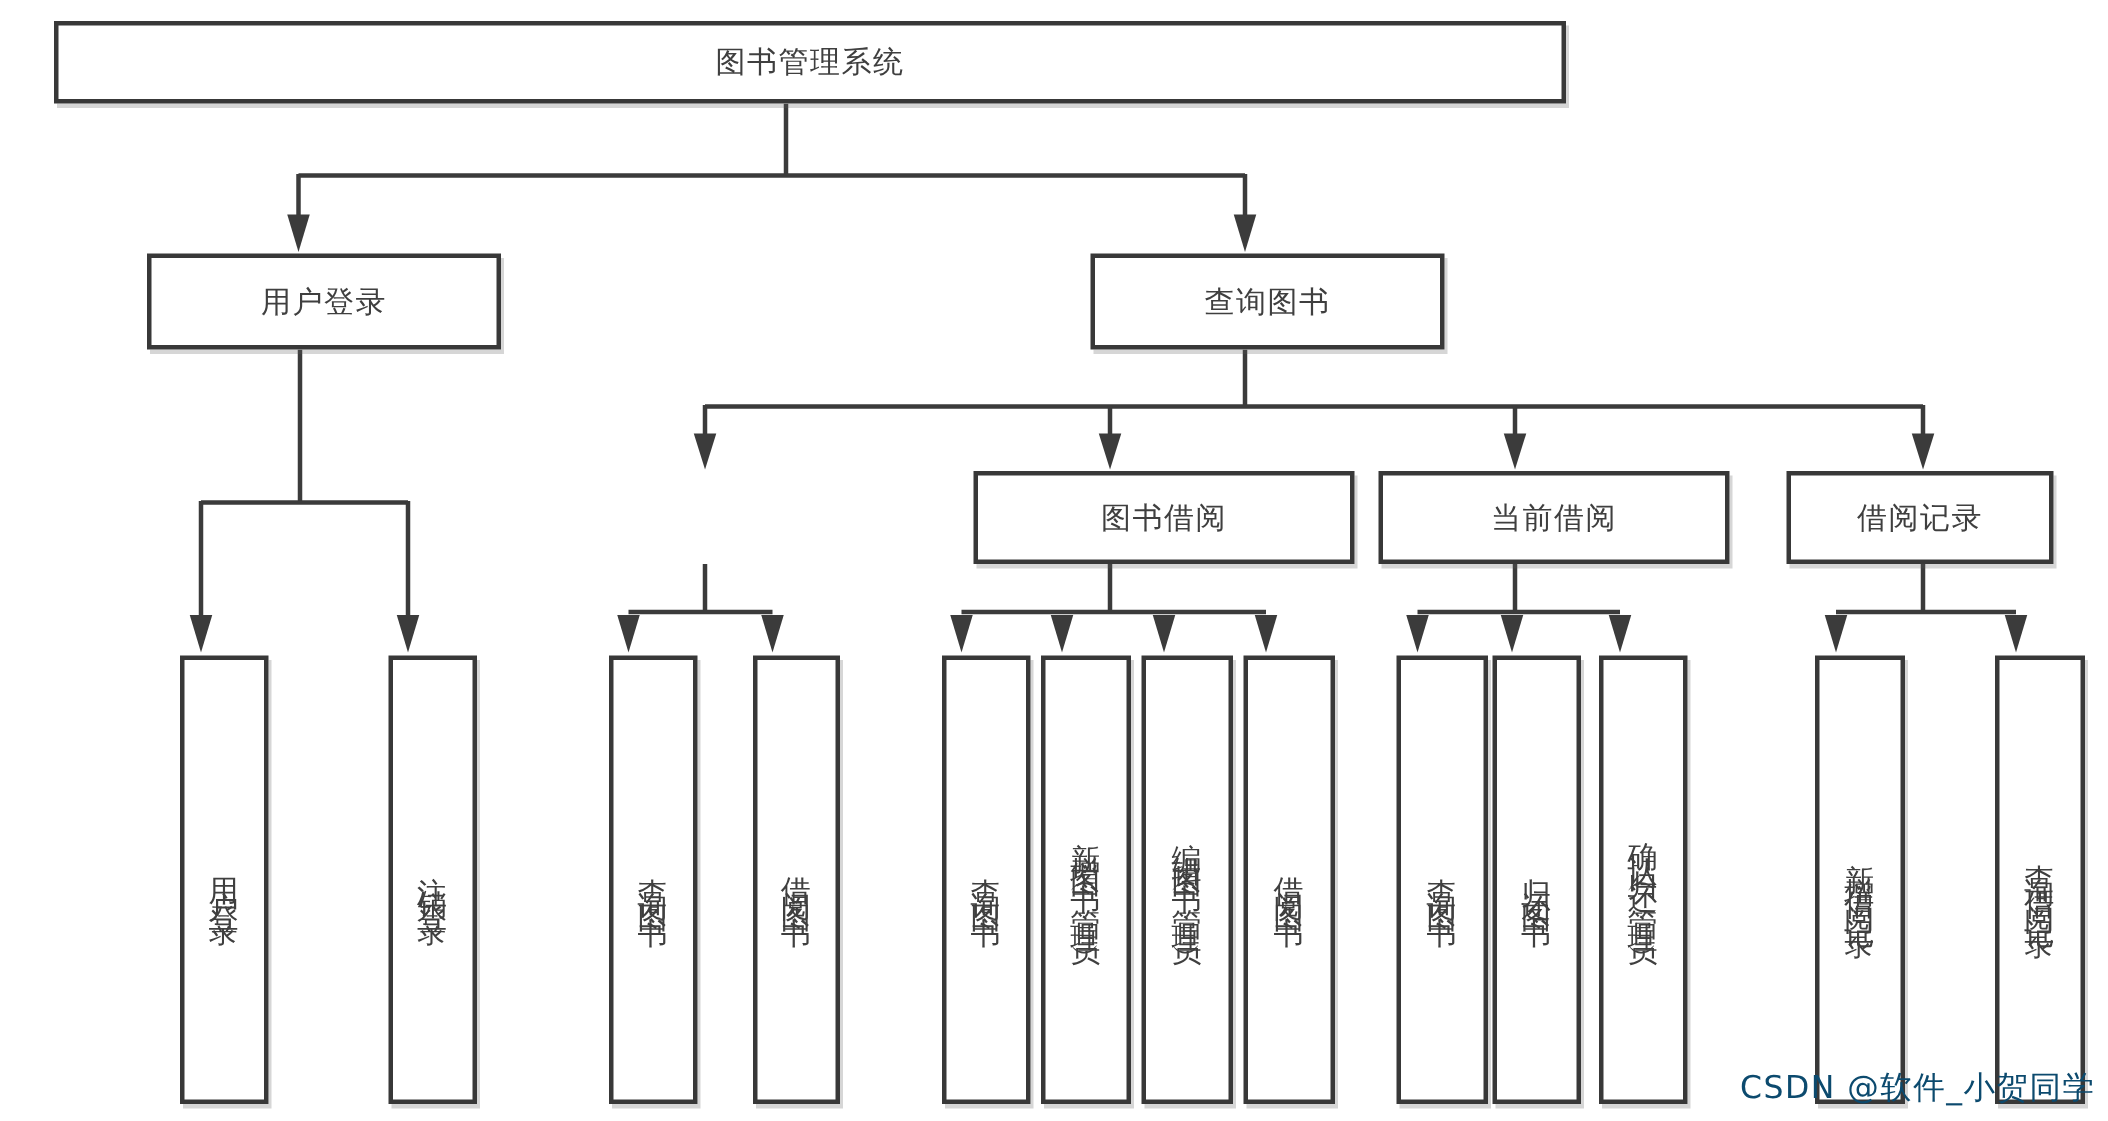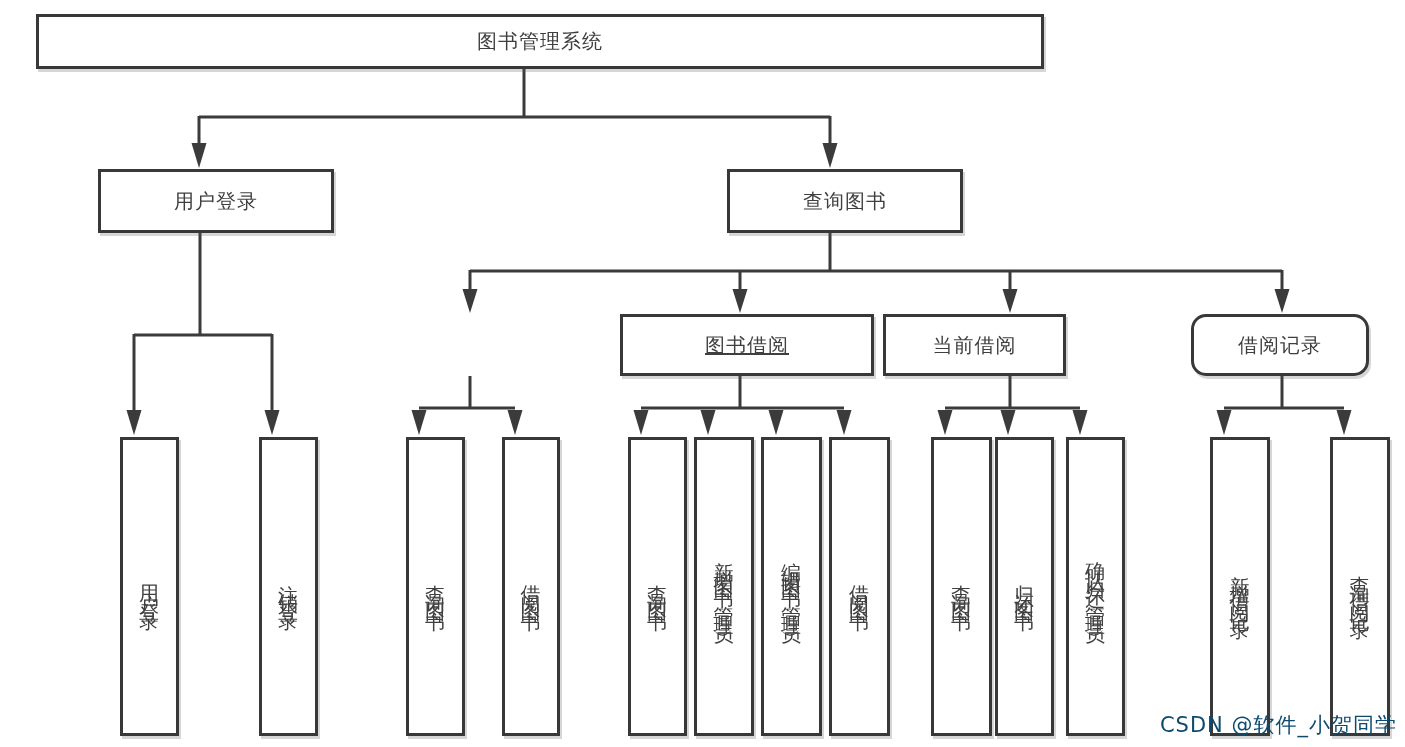--- a/index.html
+++ b/index.html
@@ -115,23 +115,23 @@
       <polygon points="1216.5,410 1231.5,410 1224,435"></polygon>
       <polygon points="1336.5,410 1351.5,410 1344,435"></polygon>
     </g>
   </svg>
 
   <div class="node h-node" style="left:20px; top:14px; width:1008px; height:55px;">图书管理系统</div>
 
   <div class="node h-node" style="left:82px; top:169px; width:236px; height:64px;">用户登录</div>
   <div class="node h-node" style="left:711px; top:169px; width:236px; height:64px;">查询图书</div>
 
-  <div class="node h-node" style="left:604px; top:314px; width:254px; height:62px;text-decoration:underline;">图书借阅</div>
-  <div class="node h-node" style="left:867px; top:314px; width:183px; height:62px;">当前借阅</div>
-  <div class="node h-node" style="left:1175px; top:314px; width:178px; height:62px;border-radius:15px;">借阅记录</div>
+  <div class="node h-node" style="left:633px; top:314px; width:254px; height:62px;">图书借阅</div>
+  <div class="node h-node" style="left:903px; top:314px; width:234px; height:62px;">当前借阅</div>
+  <div class="node h-node" style="left:1175px; top:314px; width:178px; height:62px;">借阅记录</div>
 
   <div class="node v-node" style="left:104px; top:437px; width:59px; height:299px;">
     <span>用户登录</span>
   </div>
   <div class="node v-node" style="left:243px; top:437px; width:59px; height:299px;">
     <span>注销登录</span>
   </div>
 
   <div class="node v-node" style="left:390px; top:437px; width:59px; height:299px;">
     <span>查询图书</span>

